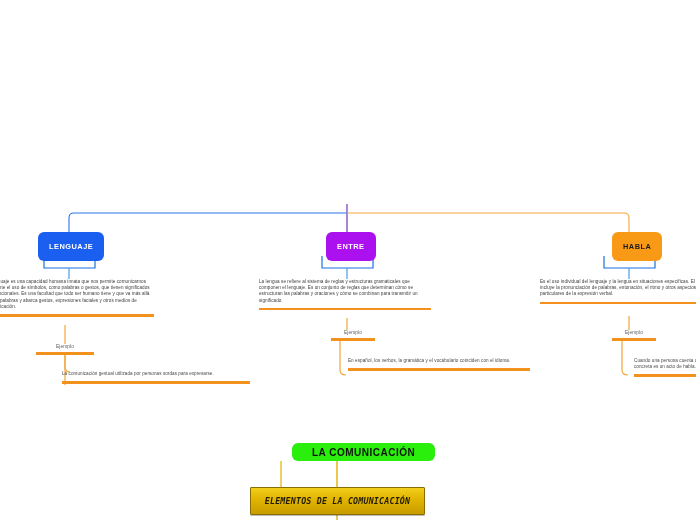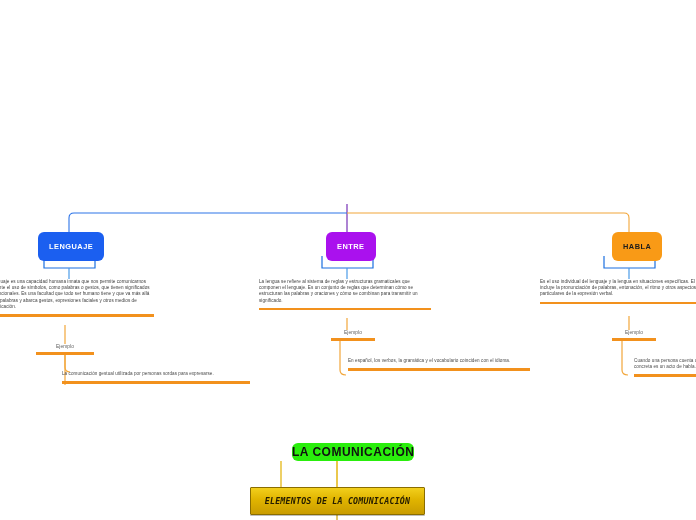--- a/index.html
+++ b/index.html
@@ -77,24 +77,24 @@
   .chip-habla {
     left: 612px; top: 232px;
     background: #f99a16;
     color: #1c1c1c;
     text-align: right;
   }
 
   .chip-comunicacion {
     left: 292px; top: 443px;
     height: 18px;
-    padding: 0 0;
+    padding: 0 20px;
     background: #2aee0c;
     color: #111111;
-    font-size: 12px;
+    font-size: 10px;
     font-weight: bold;
     letter-spacing: 0.5px;
     justify-content: center;
   }
 
   .chip-elementos {
     left: 250px; top: 487px;
     width: 175px;
     height: 28px;
     justify-content: center;

